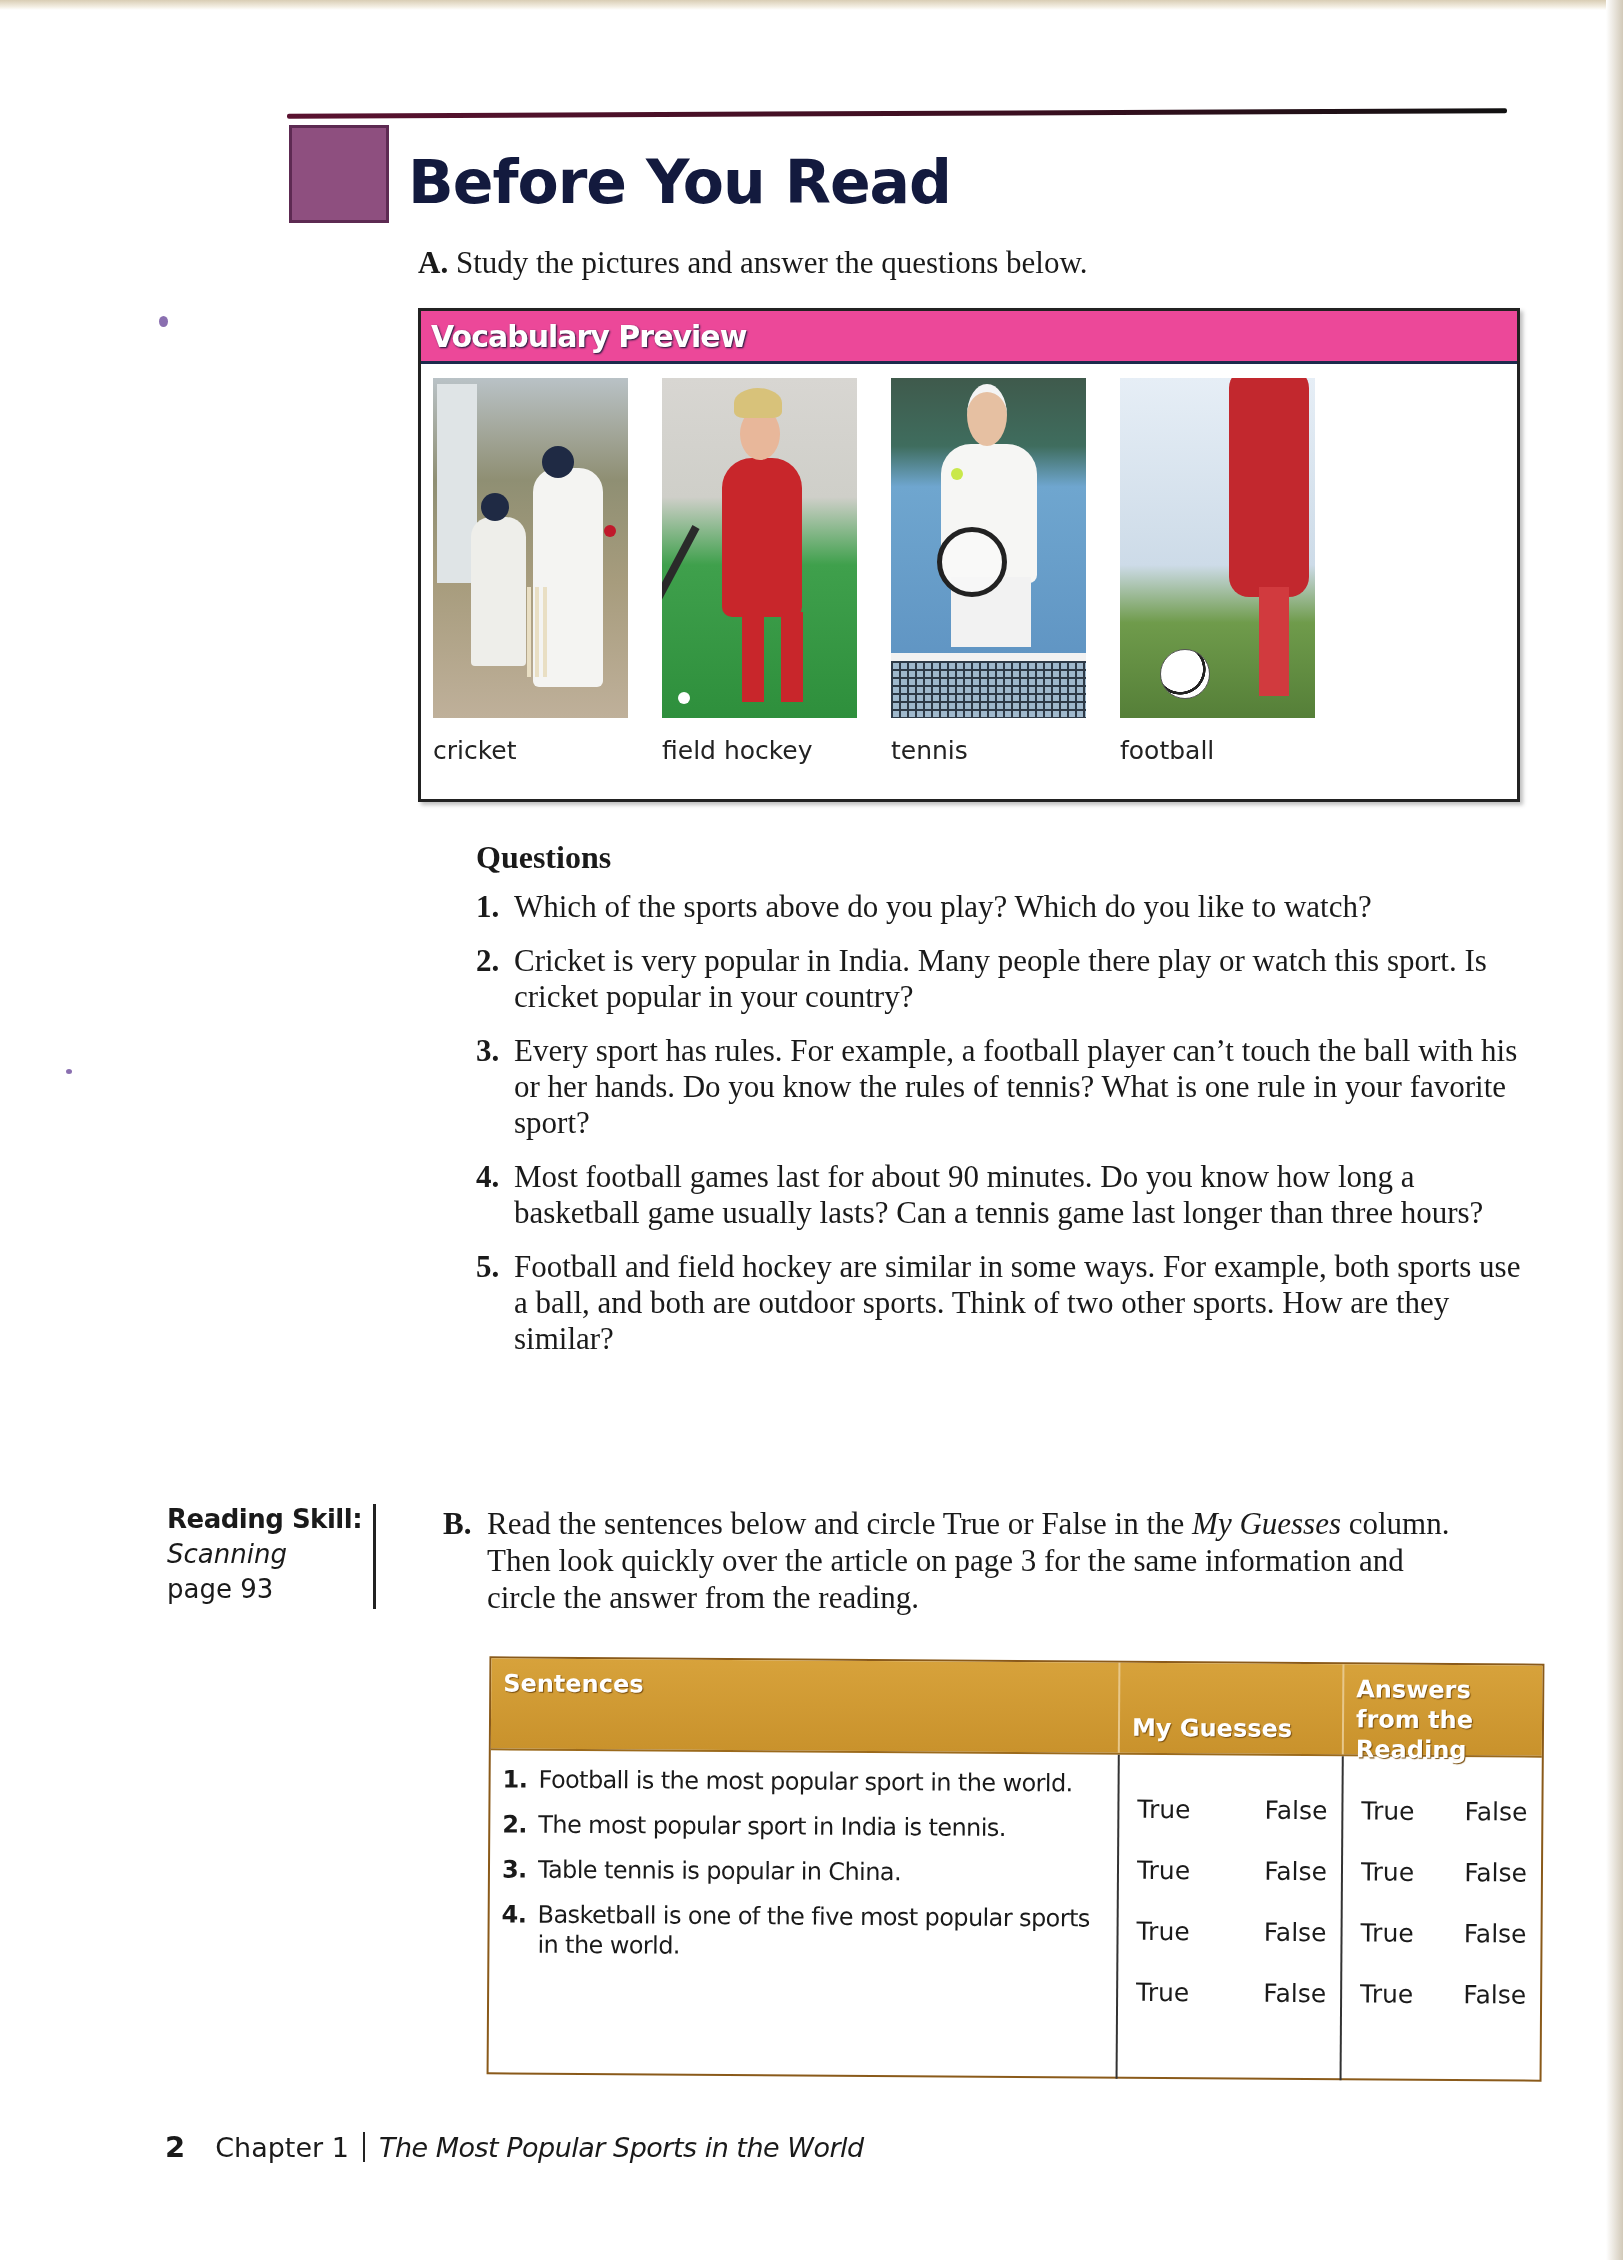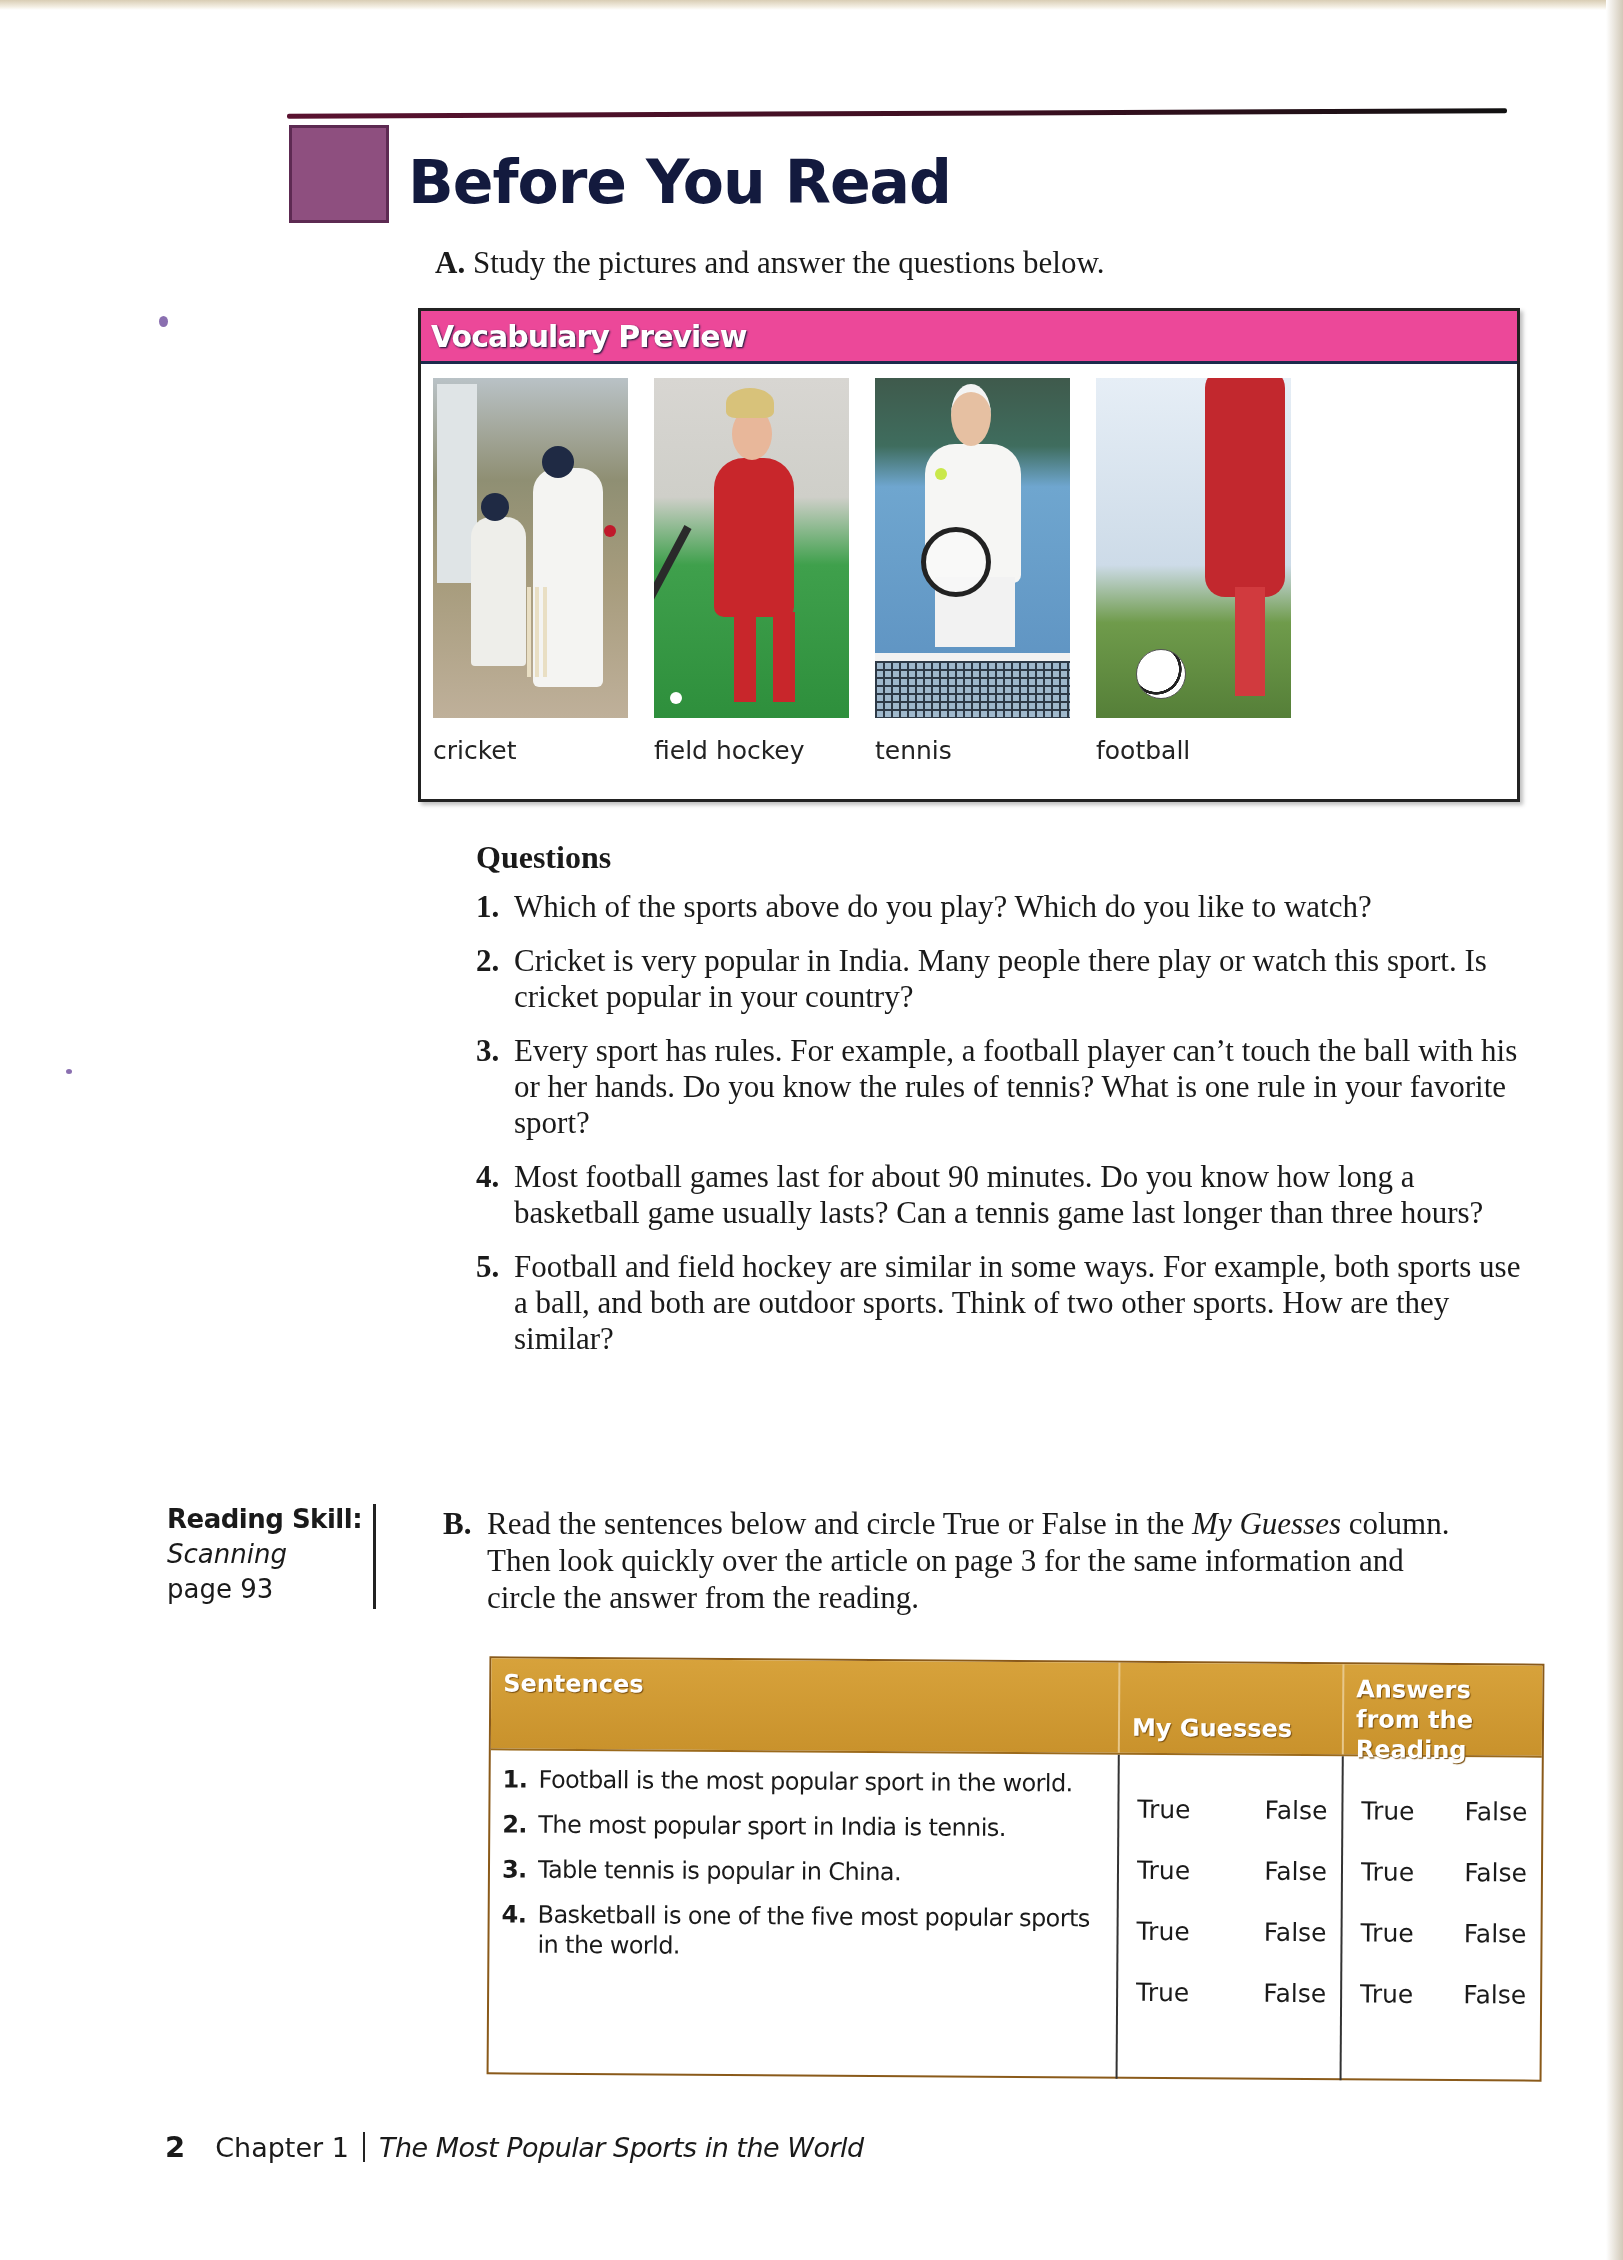--- a/index.html
+++ b/index.html
@@ -49,21 +49,21 @@
     height: 50px; background: #ec4899;
     border-bottom: 3px solid #1d2a4d;
     display: flex; align-items: center; padding-left: 10px;
   }
   .vocab-header span {
     font-family: "DejaVu Sans", sans-serif; font-weight: bold;
     font-size: 30px; color: #fff; letter-spacing: -1px;
     text-shadow: 1px 1px 2px #0d1633;
   }
   .vocab-items {
-    display: flex; padding: 14px 0 0 12px; gap: 0;
+    display: flex; padding: 14px 0 0 12px; gap: 8px;
   }
   .vocab-item { width: 221px; }
   .vocab-photo {
     width: 195px; height: 340px; position: relative; overflow: hidden;
   }
   .vocab-label {
     font-family: "DejaVu Sans", sans-serif; font-size: 25px;
     margin-top: 18px; color: #222;
   }
   
@@ -154,21 +154,21 @@
 
 <div class="page-edge-top"></div>
 <div class="page-edge-right"></div>
 <div class="dot" style="left:159px;top:316px;width:9px;height:11px;"></div>
 <div class="dot" style="left:66px;top:1069px;width:6px;height:5px;"></div>
 
 <div class="top-rule"></div>
 <div class="title-block"></div>
 <div class="title">Before You Read</div>
 
-<div class="instr" style="left:435px;top:245px;text-align:center;">
+<div class="instr" style="left:418px;top:245px;text-align:center;">
   <b>A.</b>
   <span>Study the pictures and answer the questions below.</span>
 </div>
 
 <div class="vocab-box">
   <div class="vocab-header">
     <span>Vocabulary Preview</span>
   </div>
   <div class="vocab-items">
     <div class="vocab-item">

